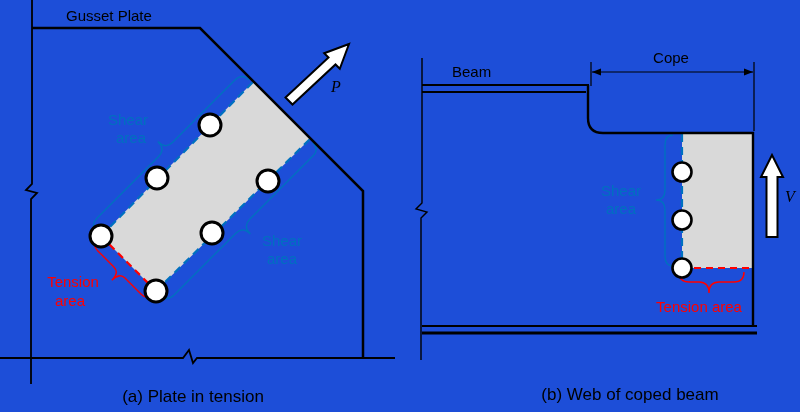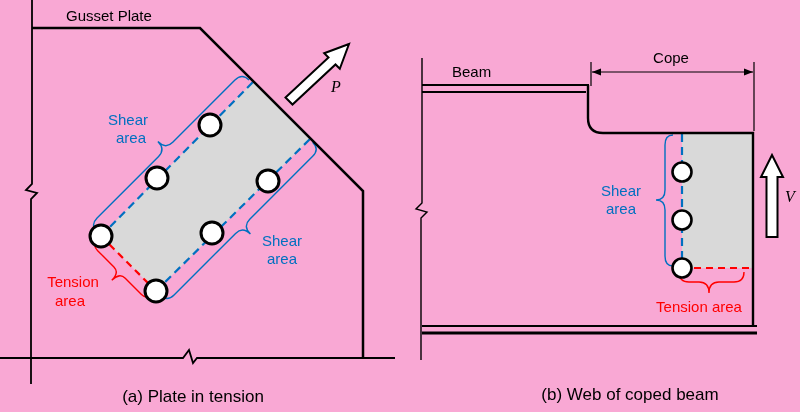--- a/index.html
+++ b/index.html
@@ -1,16 +1,16 @@
 <!DOCTYPE html>
 <html><head>
 <meta charset="utf-8">
 <style>
   html,body{margin:0;padding:0;background:#ffffff;}
-  .stage{position:relative;width:800px;height:412px;background:#f9a8d4;overflow:hidden;
+  .stage{position:relative;width:800px;height:412px;background:#1d4ed8;overflow:hidden;
          font-family:"Liberation Sans", sans-serif;}
   svg{display:block}
   .lbl{font-family:"Liberation Sans", sans-serif;font-size:15px;fill:#000000;}
   .lbl-blue{fill:#0070C0;}
   .lbl-red{fill:#FF0000;}
   .cap{font-family:"Liberation Sans", sans-serif;font-size:17px;fill:#000000;}
   .force{font-family:"Liberation Serif", serif;font-style:italic;font-size:16px;fill:#000000;}
   .outline{stroke:#000000;fill:none;}
   .dash-blue{stroke:#0070C0;stroke-width:2.2;fill:none;stroke-dasharray:8 5;}
   .dash-red{stroke:#FF0000;stroke-width:2.2;fill:none;stroke-dasharray:7 5;}

